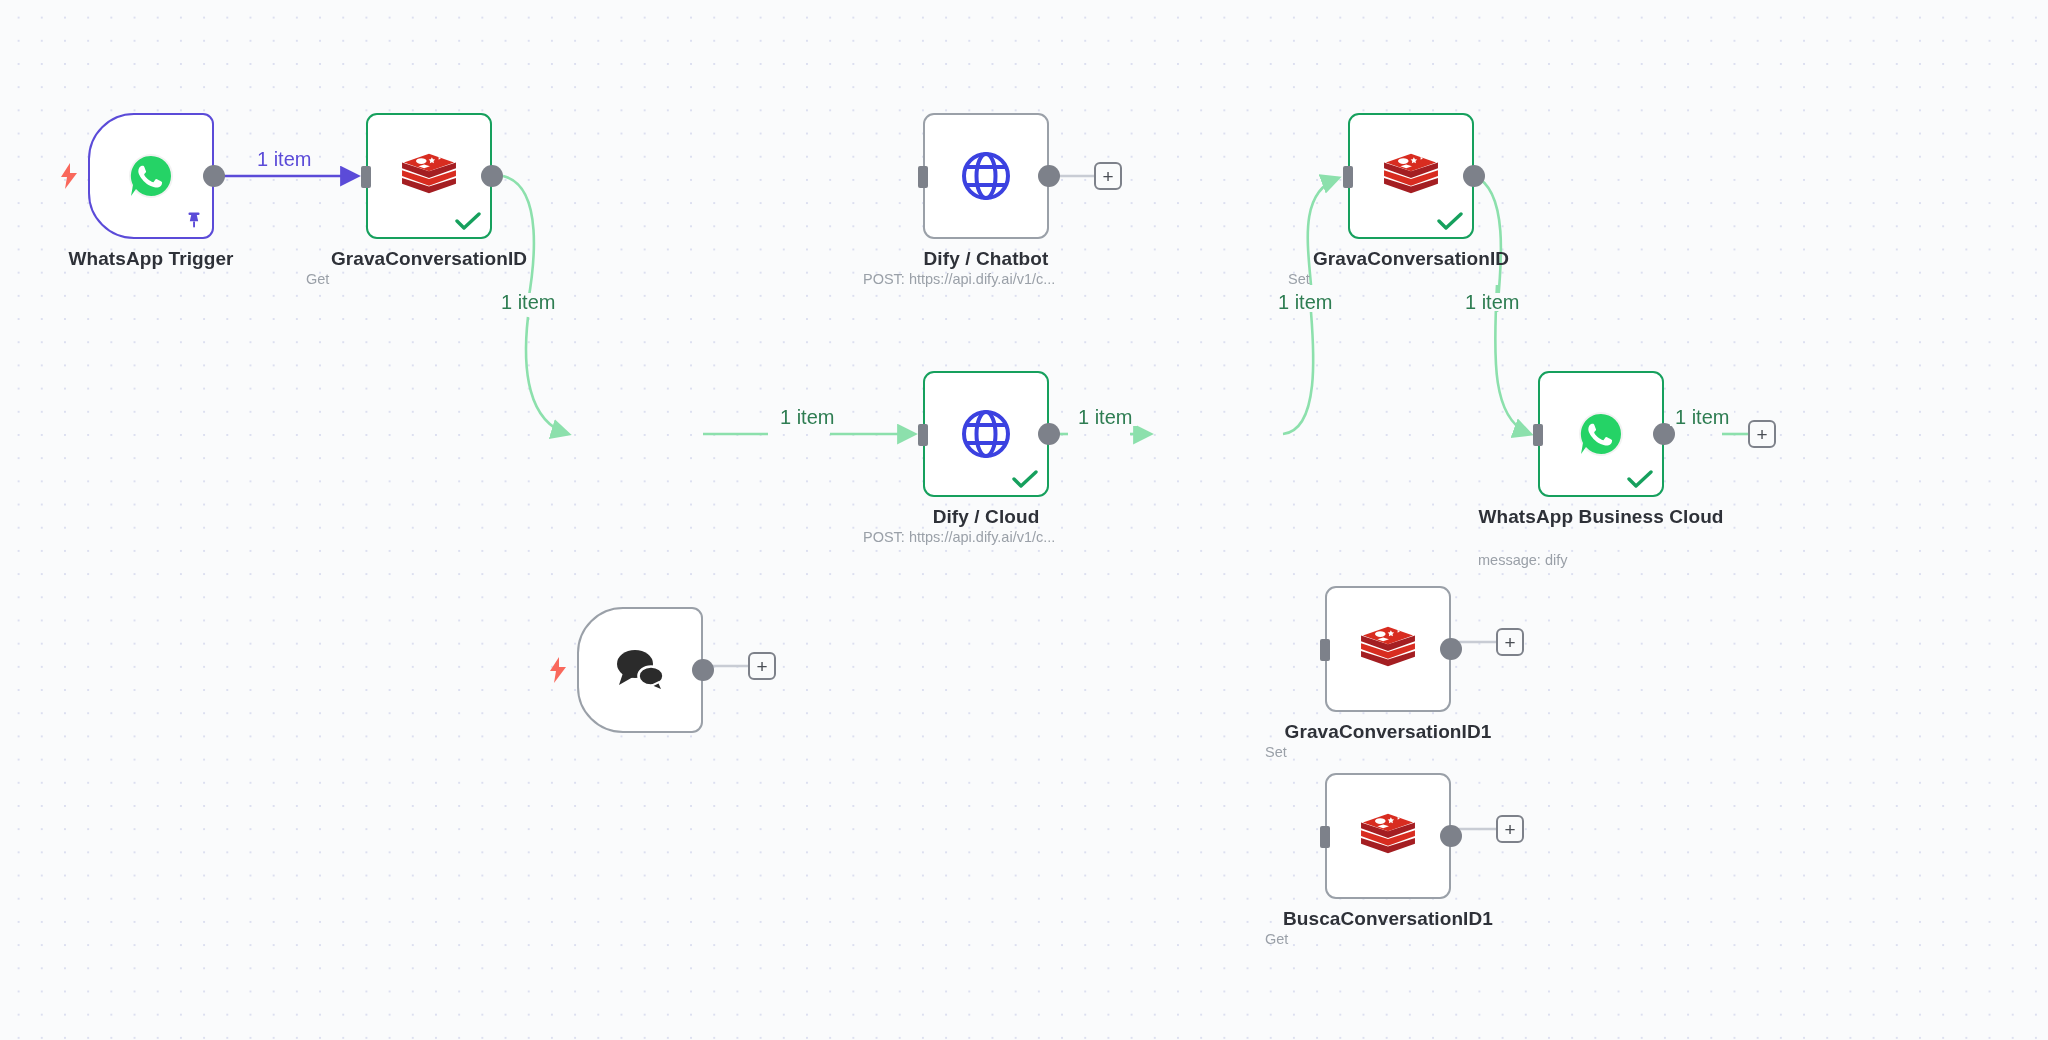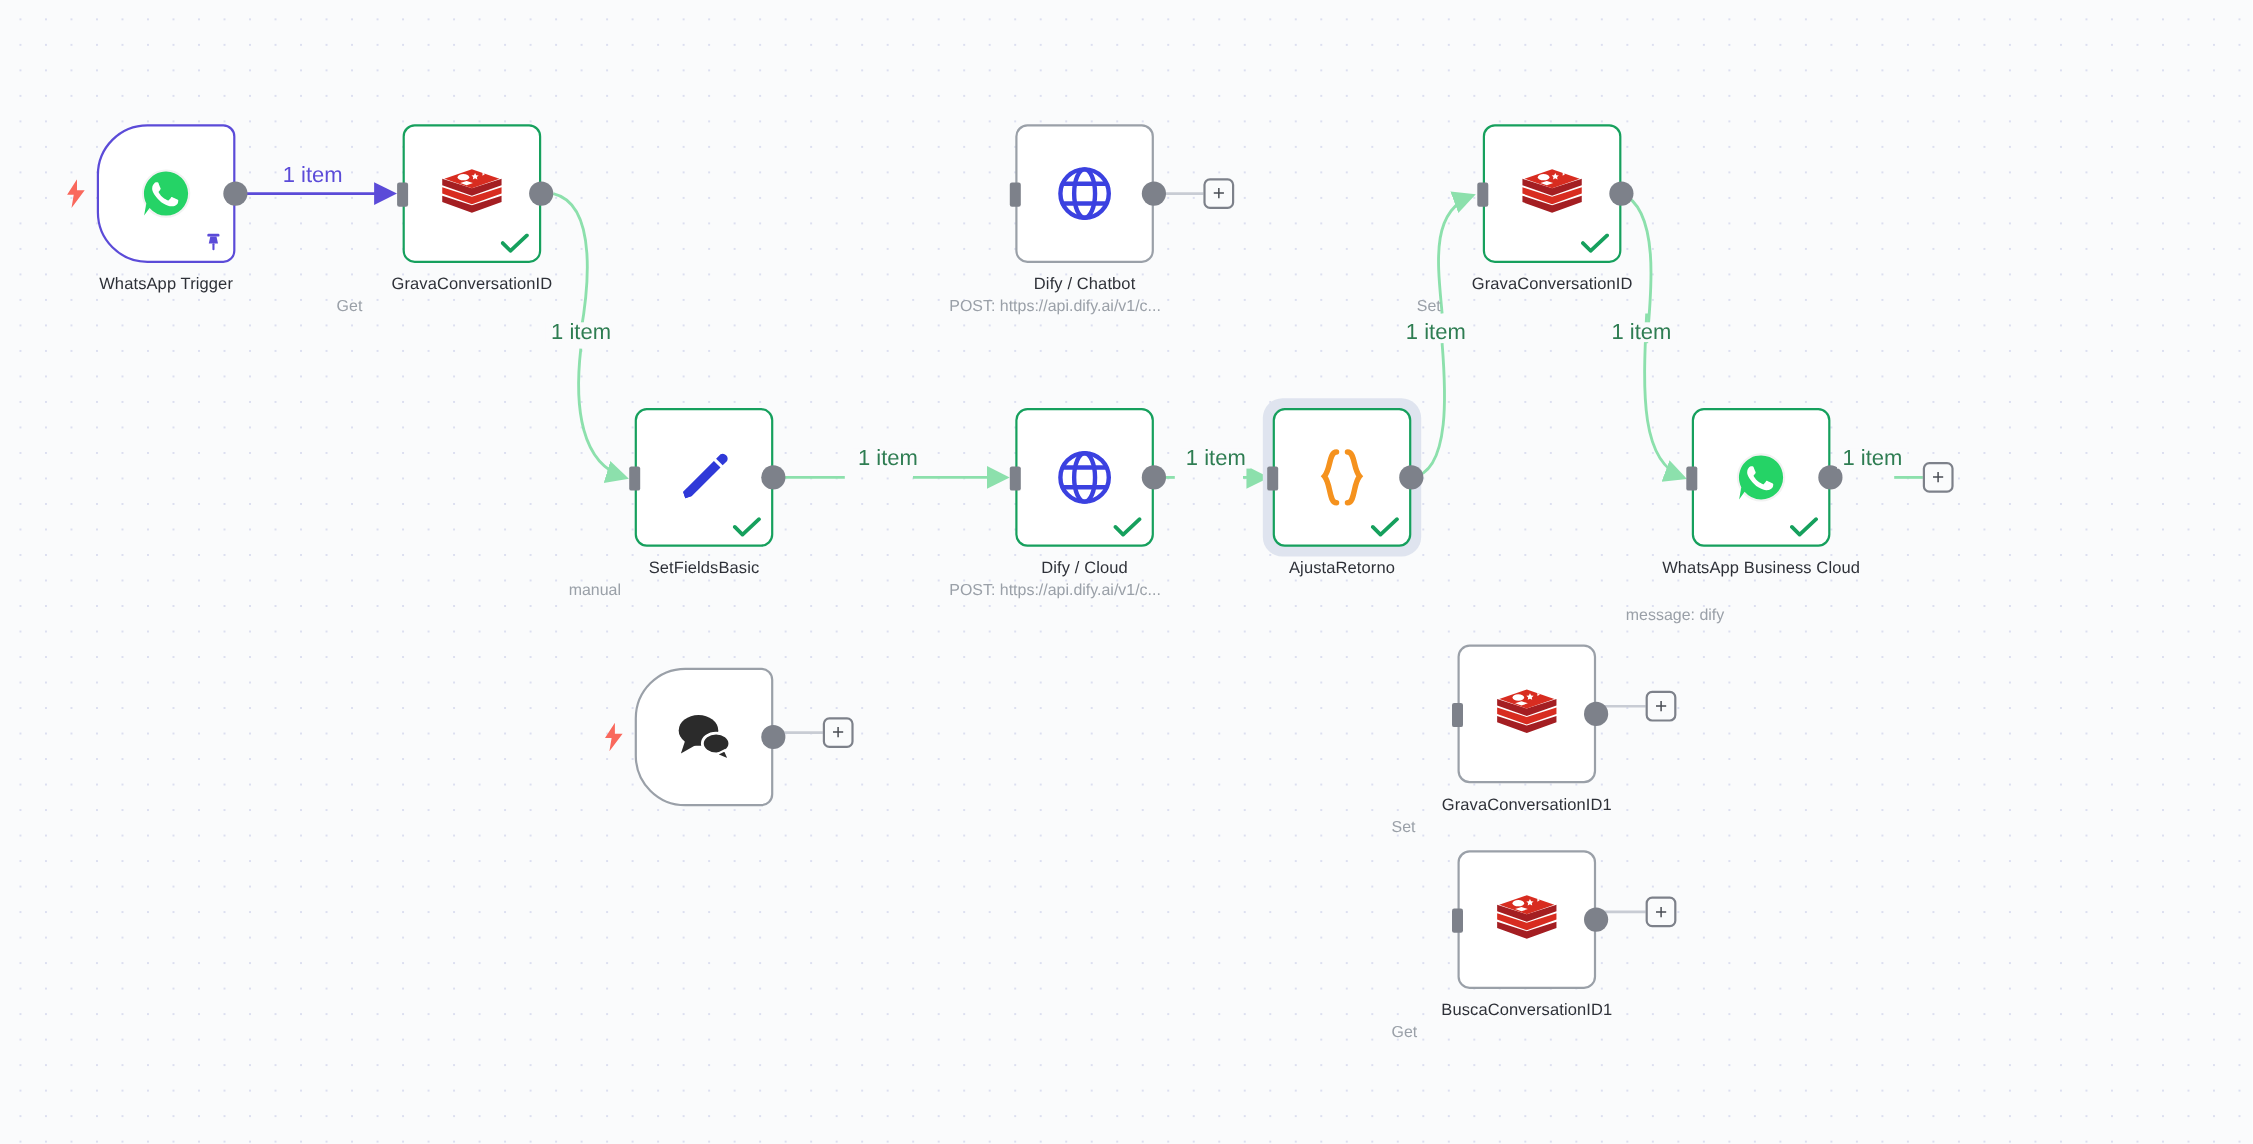--- a/index.html
+++ b/index.html
@@ -78,22 +78,22 @@
     border-radius: 50%;
     background: #7d818a;
   }
 
   
   .node-label {
     position: absolute;
     top: 134px; left: -60px;
     width: 246px;
     text-align: center;
-    font-size: 15px;
-    font-weight: 400;
+    font-size: 19px;
+    font-weight: 700;
     color: #2e3138;
     line-height: 23px;
     letter-spacing: .1px;
   }
   .node-sub {
     position: absolute;
     left: -60px;
     width: 246px;
     text-align: left;
     font-size: 14.5px;
@@ -249,38 +249,20 @@
             <path d="M2 9 L9 16 L24 2" stroke="#16a05d" stroke-width="3.4" fill="none" stroke-linecap="round" stroke-linejoin="round"></path>
           </svg>
       </div>
     </div>
     <div class="port-in"></div>
     <div class="port-out"></div>
     <div class="node-label">GravaConversationID</div>
     <div class="node-sub" style="top:157px;">Set</div>
   </div>
 
-  <div class="node executed" style="left:577px; top:371px;">
-    <div class="node-box">
-      <svg width="54" height="54" viewBox="0 0 54 54">
-        <path d="M8 40 L10 46 L16 44 L42 18 L36 12 Z" fill="#2f39d8"></path>
-        <path d="M38 10 L44 16 L48 12 A4.5 4.5 0 0 0 42 6 Z" fill="#2f39d8"></path>
-        <path d="M8 40 L10 46 L16 44 Z" fill="#2f39d8"></path>
-      </svg>
-      <div class="check">
-        <svg width="26" height="20" viewBox="0 0 26 20">
-            <path d="M2 9 L9 16 L24 2" stroke="#16a05d" stroke-width="3.4" fill="none" stroke-linecap="round" stroke-linejoin="round"></path>
-          </svg>
-      </div>
-    </div>
-    <div class="port-in"></div>
-    <div class="port-out"></div>
-    <div class="node-label">SetFieldsBasic</div>
-    <div class="node-sub" style="top:157px;">manual</div>
-  </div>
 
   <div class="node executed" style="left:923px; top:371px;">
     <div class="node-box">
       <svg width="52" height="52" viewBox="0 0 52 52">
         <circle cx="26" cy="26" r="22" stroke="#3b41e0" stroke-width="4" fill="none"></circle>
         <ellipse cx="26" cy="26" rx="9.5" ry="22" stroke="#3b41e0" stroke-width="4" fill="none"></ellipse>
         <line x1="5" y1="17" x2="47" y2="17" stroke="#3b41e0" stroke-width="4"></line>
         <line x1="5" y1="35" x2="47" y2="35" stroke="#3b41e0" stroke-width="4"></line>
       </svg>
       <div class="check">
@@ -288,37 +270,20 @@
             <path d="M2 9 L9 16 L24 2" stroke="#16a05d" stroke-width="3.4" fill="none" stroke-linecap="round" stroke-linejoin="round"></path>
           </svg>
       </div>
     </div>
     <div class="port-in"></div>
     <div class="port-out"></div>
     <div class="node-label">Dify / Cloud</div>
     <div class="node-sub" style="top:157px;">POST: https://api.dify.ai/v1/c...</div>
   </div>
 
-  <div class="node executed selected" style="left:1157px; top:371px;">
-    <div class="sel-ring"></div>
-    <div class="node-box">
-      <svg width="54" height="56" viewBox="0 0 54 56">
-        <path d="M22 5 C15 5, 17 20, 11 27 C17 34, 15 51, 22 51" stroke="#f5921e" stroke-width="5" fill="none" stroke-linecap="round"></path>
-        <path d="M32 5 C39 5, 37 20, 43 27 C37 34, 39 51, 32 51" stroke="#f5921e" stroke-width="5" fill="none" stroke-linecap="round"></path>
-      </svg>
-      <div class="check">
-        <svg width="26" height="20" viewBox="0 0 26 20">
-            <path d="M2 9 L9 16 L24 2" stroke="#16a05d" stroke-width="3.4" fill="none" stroke-linecap="round" stroke-linejoin="round"></path>
-          </svg>
-      </div>
-    </div>
-    <div class="port-in"></div>
-    <div class="port-out"></div>
-    <div class="node-label">AjustaRetorno</div>
-  </div>
 
   <div class="node executed" style="left:1538px; top:371px;">
     <div class="node-box">
       <svg width="48" height="48" viewBox="0 0 48 48">
         <circle cx="24" cy="24" r="22" fill="#f2f2f2"></circle>
         <path d="M24 4 A20 20 0 0 1 24 44 A20 20 0 0 1 9 37 L4 44 L6 33 A20 20 0 0 1 24 4 Z" fill="#25d366"></path>
         <path d="M17.5 15.5c-.6-1.3-1.2-1.3-1.7-1.3h-1.4c-.5 0-1.3.2-2 1-.7.8-2.6 2.5-2.6 6.1s2.7 7.1 3 7.6c.4.5 5.2 8.3 12.8 11.3 6.3 2.5 7.6 2 9 1.9 1.4-.1 4.5-1.8 5.1-3.6.6-1.8.6-3.3.4-3.6-.2-.3-.7-.5-1.4-.9-.7-.4-4.5-2.2-5.2-2.5-.7-.2-1.2-.4-1.7.4-.5.8-1.9 2.5-2.4 3-.4.5-.9.5-1.6.2-.7-.4-3.2-1.2-6.1-3.8-2.3-2-3.8-4.5-4.2-5.2-.4-.7 0-1.1.3-1.5.3-.3.7-.8 1.1-1.3.4-.4.5-.7.7-1.2.2-.5.1-.9-.1-1.3-.2-.4-1.7-4.2-2.3-5.6z" fill="#ffffff" transform="translate(-1,-2) scale(0.78) translate(6,6)"></path>
       </svg>
       <div class="check">
         <svg width="26" height="20" viewBox="0 0 26 20">

